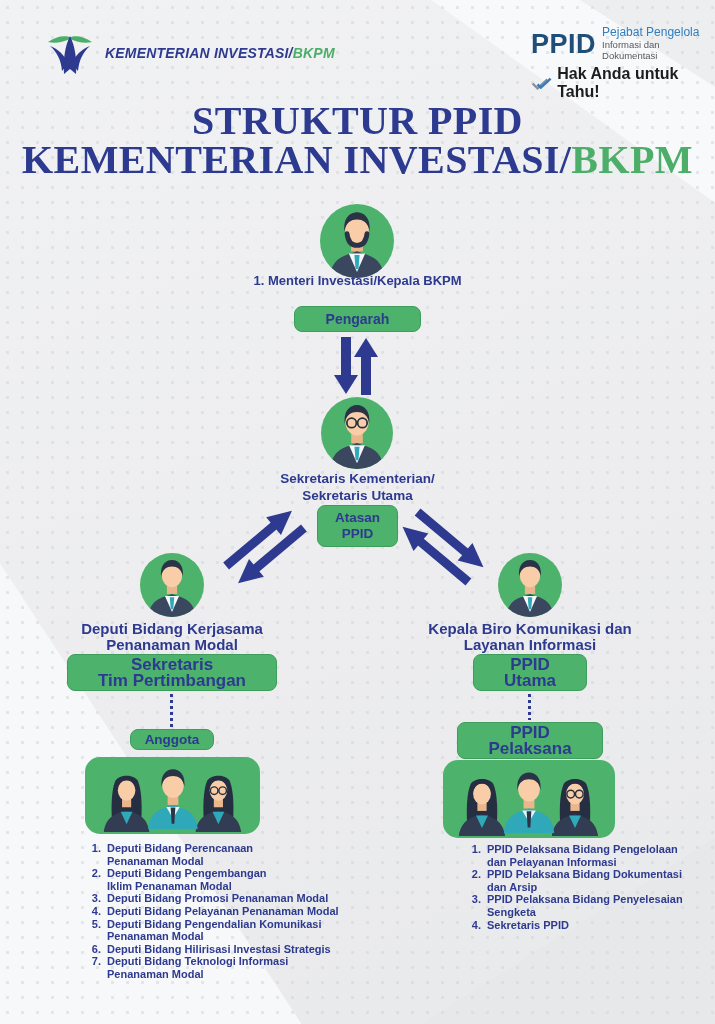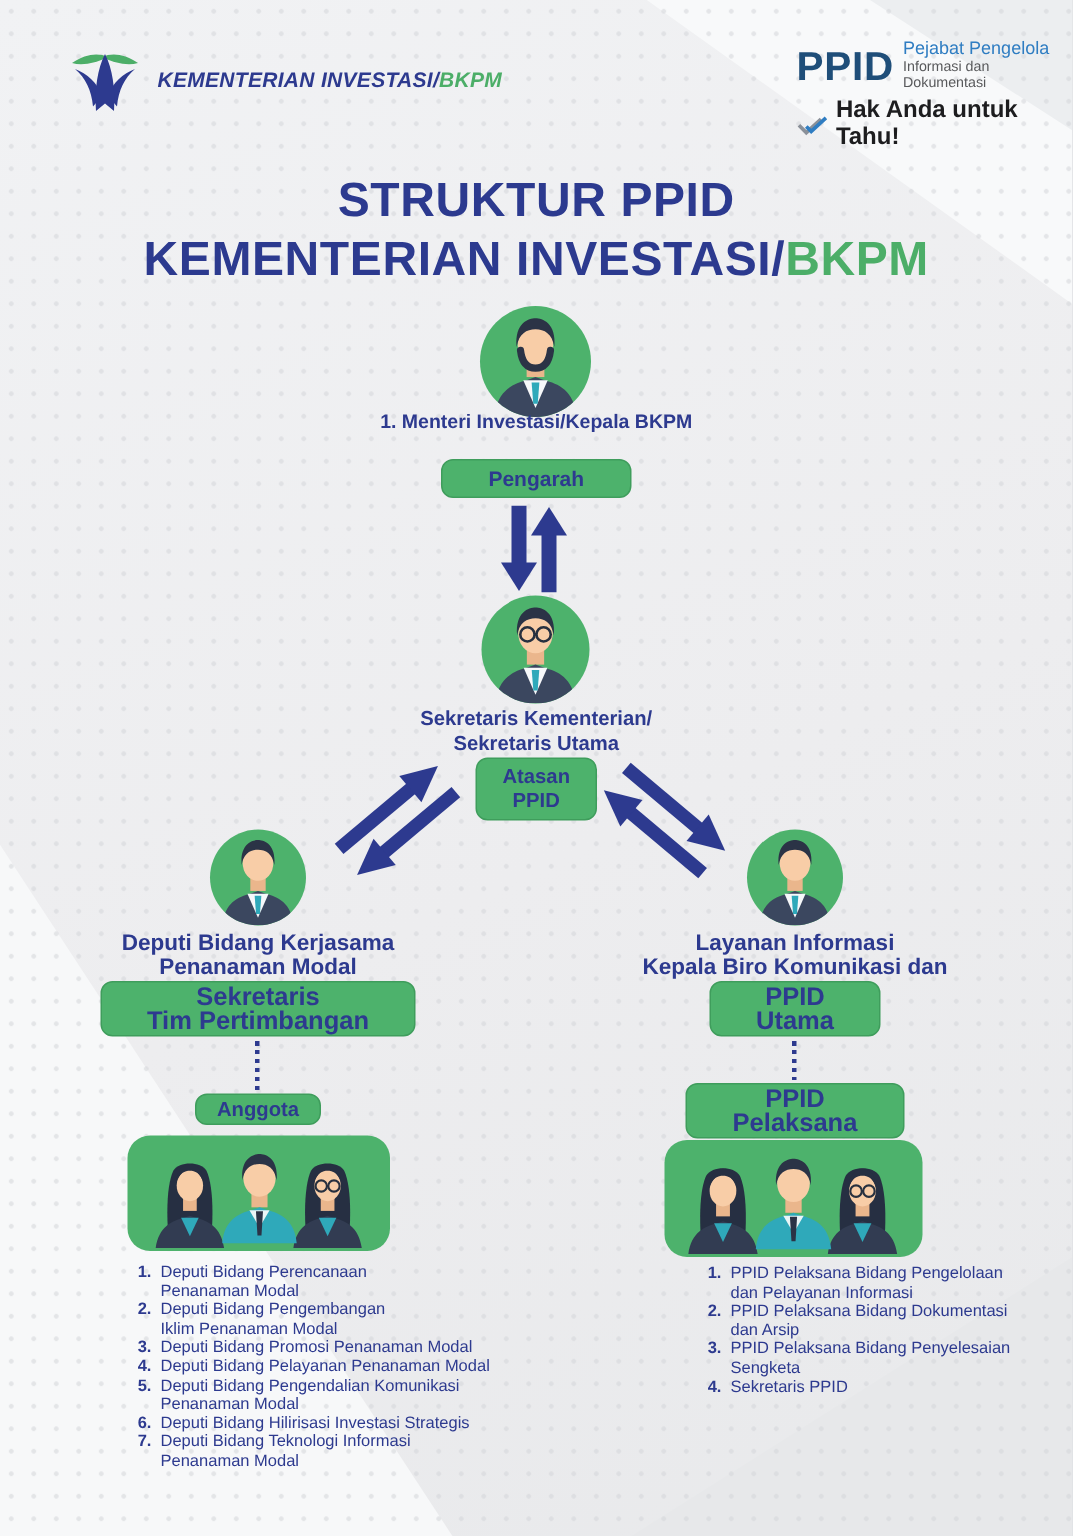--- a/index.html
+++ b/index.html
@@ -32,21 +32,21 @@
   .brand-text .gr{color:#4cae68;}
   .hdr-right{position:absolute;left:531px;top:26px;width:175px;}
   .ppid-row{display:flex;align-items:center;gap:6px;}
   .ppid-word{font-size:27px;font-weight:700;color:#1f4e79;letter-spacing:.5px;line-height:28px;}
   .ppid-tag1{display:block;font-size:12px;color:#2f7dc2;line-height:13px;}
   .ppid-tag2{display:block;font-size:9.5px;color:#58595b;line-height:11px;}
   .slogan-row{display:flex;align-items:center;gap:5px;margin-top:4px;}
   .slogan{font-size:16px;font-weight:700;color:#1d1d1f;}
 
   
-  .title{top:114px;font-size:32px;line-height:39px;font-weight:700;color:#2c3a8f;letter-spacing:.4px;}
+  .title{top:101px;font-size:40px;line-height:39px;font-weight:700;color:#2c3a8f;letter-spacing:.4px;font-family:Liberation Serif, serif;}
   .title .gr{color:#4cae68;}
 
   
   .avatar{position:absolute;border-radius:50%;overflow:hidden;background:#4db26c;}
   .avatar svg{display:block;width:100%;height:100%;}
   .av74{width:74px;height:74px;}
   .av72{width:72px;height:72px;}
   .av64{width:64px;height:64px;}
 
   .names{font-weight:700;color:#2d3a8f;}
@@ -62,21 +62,21 @@
   .badge-atasan{font-size:13.5px;line-height:16px;padding:4px 17px;}
   .badge-two{font-size:17px;line-height:15.5px;padding:2px 30px;}
   .badge-one{font-size:13.5px;line-height:17px;padding:1px 14px;}
 
   .dotline{position:absolute;width:3px;
     background:repeating-linear-gradient(to bottom,#2d3a8f 0 3px,transparent 3px 6px);}
 
   .group-box{position:absolute;background:#4db26c;border-radius:15px;overflow:hidden;}
   .group-box svg{display:block;width:100%;height:100%;}
 
-  .mlist{position:absolute;color:#2d3a8f;font-weight:400;font-size:11px;line-height:12.6px;}
+  .mlist{position:absolute;color:#2d3a8f;font-weight:700;font-size:11px;line-height:12.6px;}
   .mlist ol{margin:0;padding-left:20px;list-style:decimal;}
   .mlist li{white-space:pre-line;margin:0;padding-left:3px;}
   .mlist li::marker{font-weight:700;color:#2d3a8f;}
 
   .arr{position:absolute;}
   .diag-l{transform:rotate(-40deg);}
   .diag-r{transform:rotate(40deg);}
 </style>
 </head>
 <body>
@@ -265,22 +265,22 @@
 Penanaman Modal</li>
     </ol>
   </div>
 
   <div class="avatar av64" style="left:498px;top:553px;">
     <svg viewBox="0 0 100 100">
         <use href="#p-man"></use>
       </svg>
   </div>
   <div class="cxr names names-branch" style="top:621px;">
+    <span class="ln">Kepala Biro Komunikasi dan</span>
     <span class="ln">Layanan Informasi</span>
-    <span class="ln">Kepala Biro Komunikasi dan</span>
   </div>
   <div class="cxr" style="top:654px;">
     <span class="badge badge-two">
       <span class="ln">PPID</span>
       <span class="ln">Utama</span>
     </span>
   </div>
   <div class="dotline" style="left:528px;top:694px;height:26px;"></div>
   <div class="cxr" style="top:722px;">
     <span class="badge badge-two">

